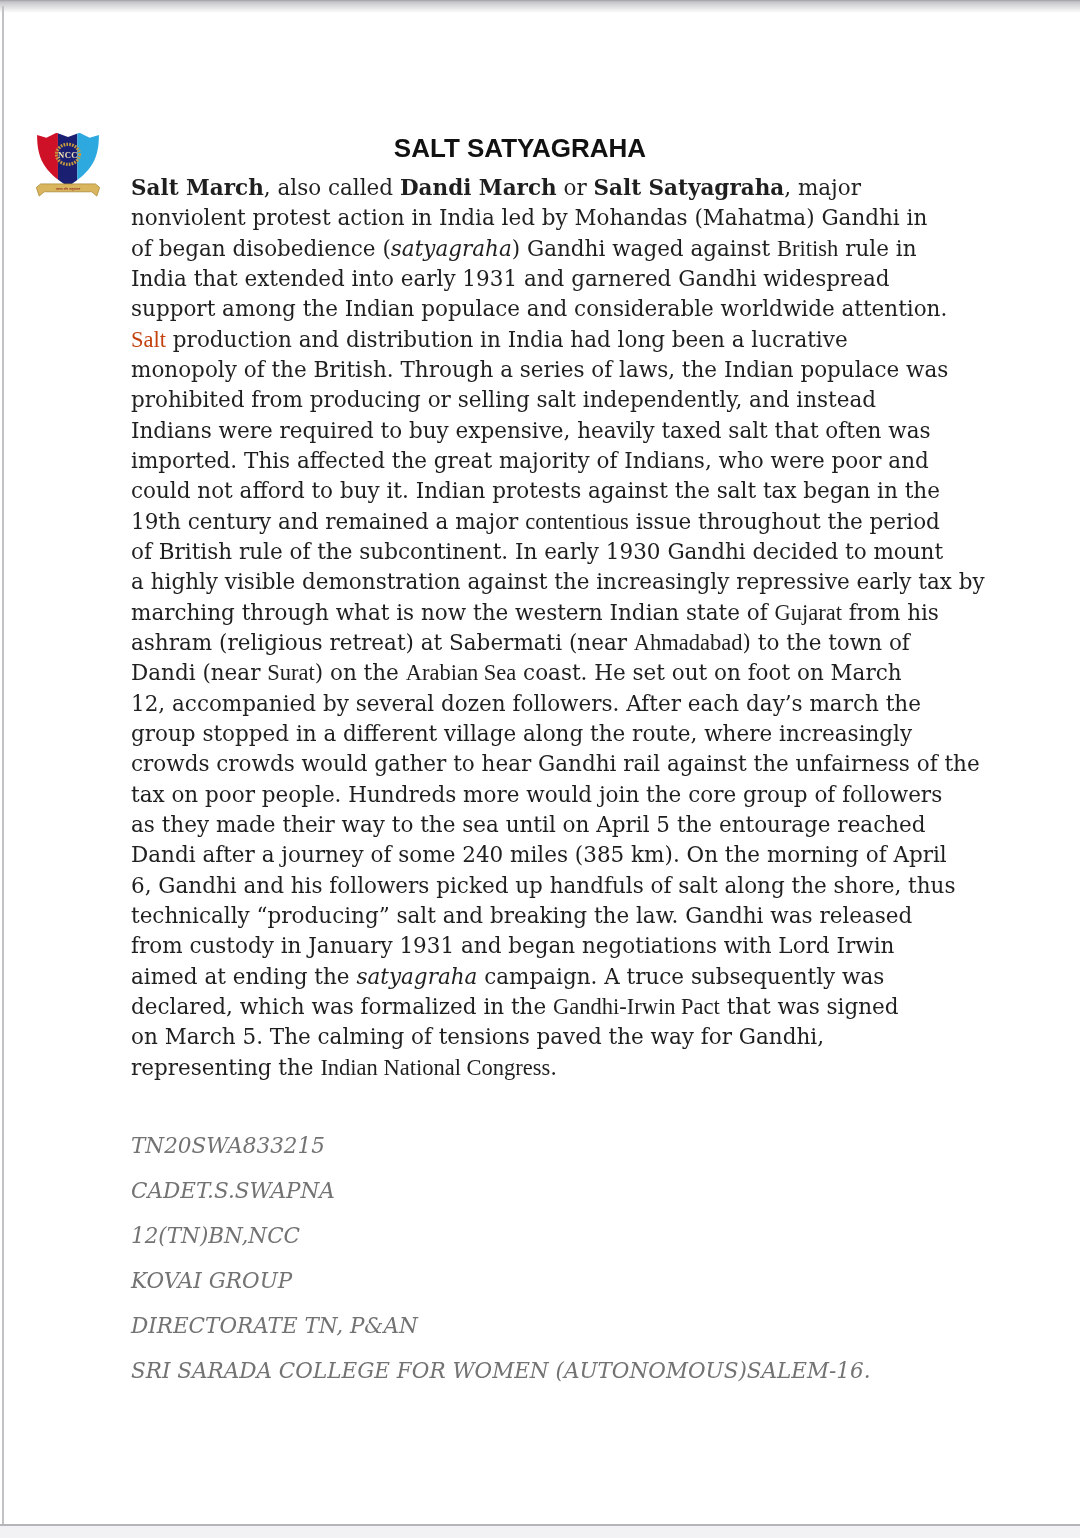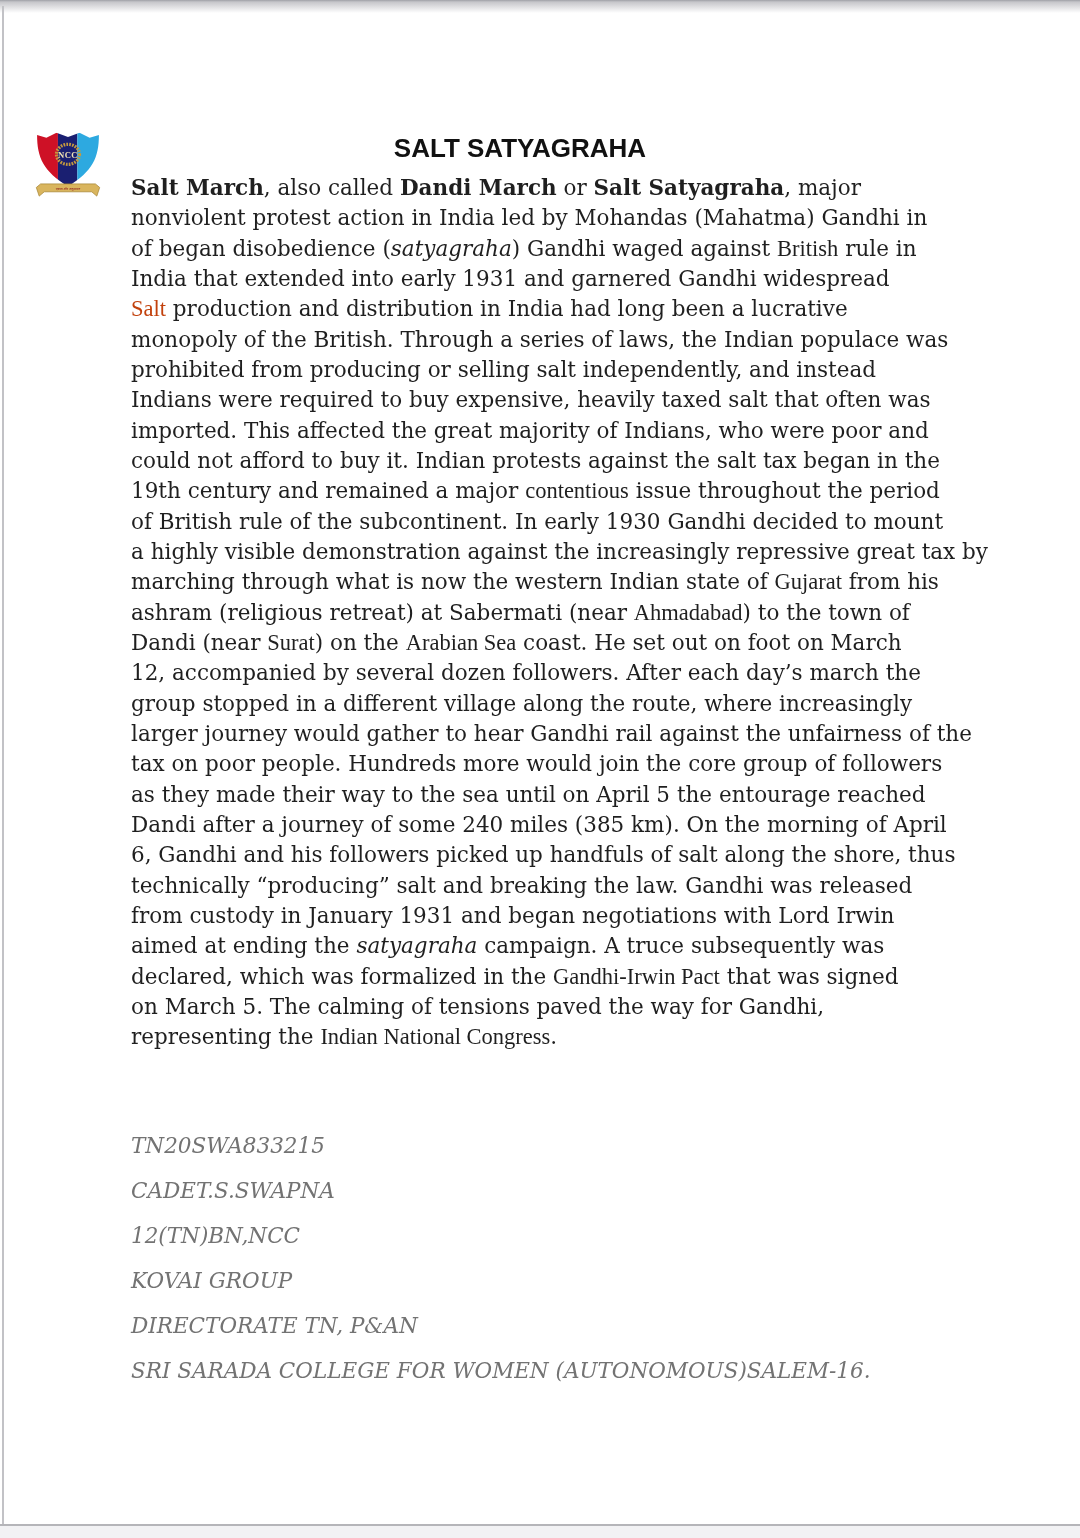--- a/index.html
+++ b/index.html
@@ -92,35 +92,36 @@
   <text x="50" y="87.5" text-anchor="middle" font-size="4.5" fill="#8a1518">एकता और अनुशासन</text>
 </svg>
 
 <div class="doc-title">SALT SATYAGRAHA</div>
 
 <div class="article" id="article">
     <div class="article-line"><span class="seg-b">Salt March</span><span>, also called </span><span class="seg-b">Dandi March</span><span> or </span><span class="seg-b">Salt Satyagraha</span><span>, major</span></div>
     <div class="article-line"><span>nonviolent protest action in India led by Mohandas (Mahatma) Gandhi in</span></div>
     <div class="article-line"><span>of began disobedience (</span><span class="seg-i">satyagraha</span><span>) Gandhi waged against </span><span class="seg-a">British</span><span> rule in</span></div>
     <div class="article-line"><span>India that extended into early 1931 and garnered Gandhi widespread</span></div>
+    <div class="article-line"><span>support among the Indian populace and considerable worldwide attention.</span></div>
     <div class="article-line"><span class="seg-l">Salt</span><span> production and distribution in India had long been a lucrative</span></div>
     <div class="article-line"><span>monopoly of the British. Through a series of laws, the Indian populace was</span></div>
     <div class="article-line"><span>prohibited from producing or selling salt independently, and instead</span></div>
     <div class="article-line"><span>Indians were required to buy expensive, heavily taxed salt that often was</span></div>
     <div class="article-line"><span>imported. This affected the great majority of Indians, who were poor and</span></div>
     <div class="article-line"><span>could not afford to buy it. Indian protests against the salt tax began in the</span></div>
     <div class="article-line"><span>19th century and remained a major </span><span class="seg-a">contentious</span><span> issue throughout the period</span></div>
     <div class="article-line"><span>of British rule of the subcontinent. In early 1930 Gandhi decided to mount</span></div>
-    <div class="article-line"><span>a highly visible demonstration against the increasingly repressive great tax by</span></div>
+    <div class="article-line"><span>a highly visible demonstration against the increasingly repressive early tax by</span></div>
     <div class="article-line"><span>marching through what is now the western Indian state of </span><span class="seg-a">Gujarat</span><span> from his</span></div>
     <div class="article-line"><span>ashram (religious retreat) at Sabermati (near </span><span class="seg-a">Ahmadabad</span><span>) to the town of</span></div>
     <div class="article-line"><span>Dandi (near </span><span class="seg-a">Surat</span><span>) on the </span><span class="seg-a">Arabian Sea</span><span> coast. He set out on foot on March</span></div>
     <div class="article-line"><span>12, accompanied by several dozen followers. After each day’s march the</span></div>
     <div class="article-line"><span>group stopped in a different village along the route, where increasingly</span></div>
-    <div class="article-line"><span>larger journey would gather to hear Gandhi rail against the unfairness of the</span></div>
+    <div class="article-line"><span>crowds crowds would gather to hear Gandhi rail against the unfairness of the</span></div>
     <div class="article-line"><span>tax on poor people. Hundreds more would join the core group of followers</span></div>
     <div class="article-line"><span>as they made their way to the sea until on April 5 the entourage reached</span></div>
     <div class="article-line"><span>Dandi after a journey of some 240 miles (385 km). On the morning of April</span></div>
     <div class="article-line"><span>6, Gandhi and his followers picked up handfuls of salt along the shore, thus</span></div>
     <div class="article-line"><span>technically “producing” salt and breaking the law. Gandhi was released</span></div>
     <div class="article-line"><span>from custody in January 1931 and began negotiations with Lord Irwin</span></div>
     <div class="article-line"><span>aimed at ending the </span><span class="seg-i">satyagraha</span><span> campaign. A truce subsequently was</span></div>
     <div class="article-line"><span>declared, which was formalized in the </span><span class="seg-a">Gandhi-Irwin Pact</span><span> that was signed</span></div>
     <div class="article-line"><span>on March 5. The calming of tensions paved the way for Gandhi,</span></div>
     <div class="article-line"><span>representing the </span><span class="seg-a">Indian National Congress</span><span>.</span></div>

